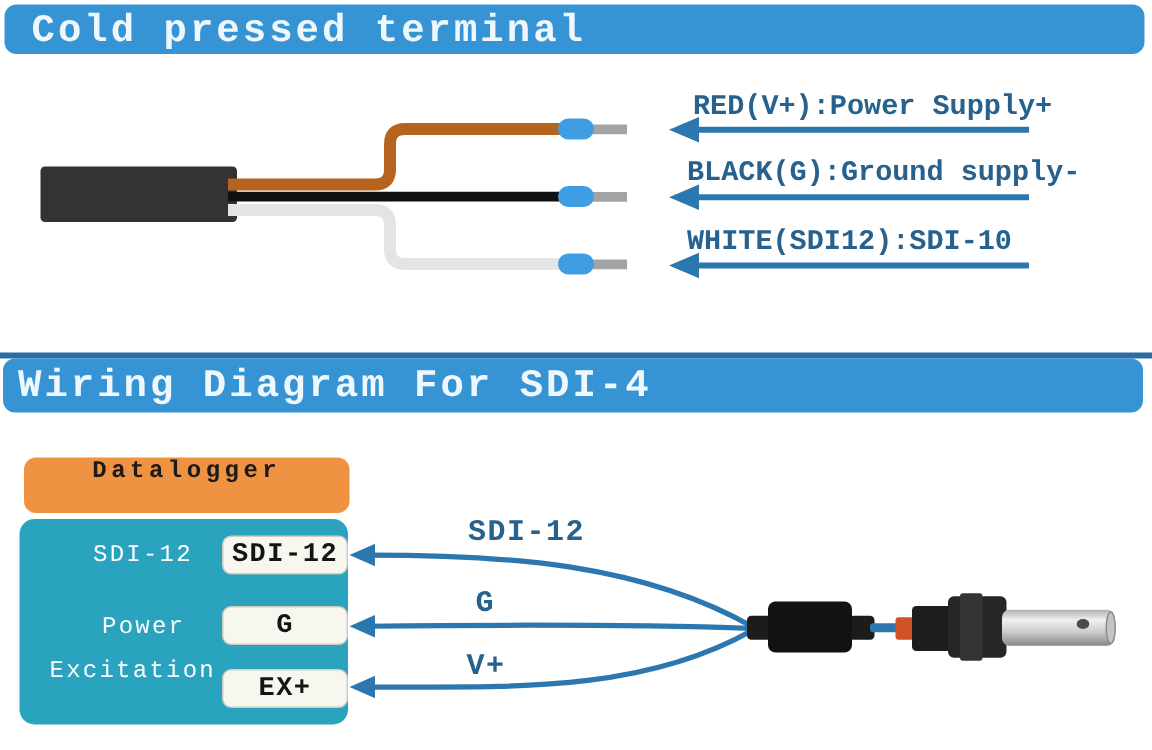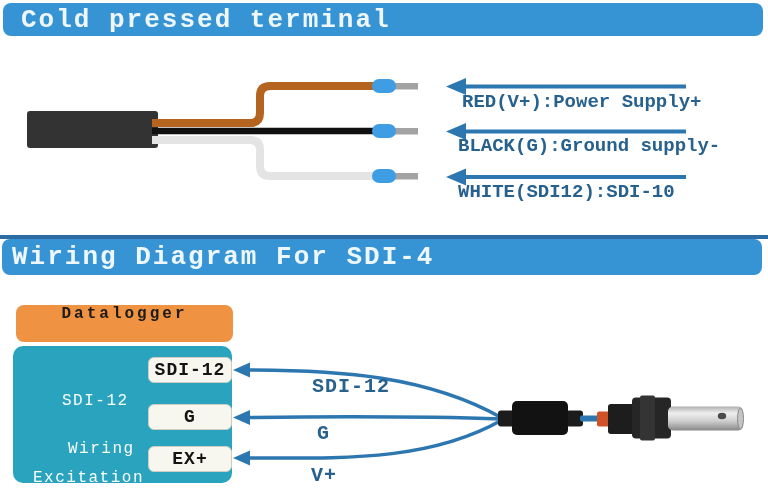--- a/index.html
+++ b/index.html
@@ -1,20 +1,20 @@
 <!DOCTYPE html>
 <html style="--banner-blue: #3794d4; --banner-text: #edf7fd; --divider-blue: #2c6ca3; --label-blue: #27618e; --arrow-blue: #2d77b0; --teal: #2aa3be; --orange: #ef9242; --wire-brown: #b5641f; --wire-black: #101010; --wire-white: #e4e4e4; --jacket-gray: #333333; --terminal-blue: #3f9de4; --pin-gray: #a3a3a3; --box-bg: #f7f6ef;"><head>
 <meta charset="utf-8">
 <style>
   html,body{margin:0;padding:0;background:#fff;}
   .stage{
     position:relative;width:768px;height:500px;background:#ffffff;overflow:hidden;
     font-family:"Liberation Mono","DejaVu Sans Mono",monospace;
   }
-  .abs{position:absolute;white-space:nowrap;margin-top:31px;}
+  .abs{position:absolute;white-space:nowrap;}
   
   .banner{
     position:absolute;left:3px;width:760px;height:33px;border-radius:8px;
     background:var(--banner-blue);color:var(--banner-text);
     display:flex;align-items:center;padding-left:18px;box-sizing:border-box;
     font-size:26px;letter-spacing:2px;font-weight:bold;
   }
   .banner.second{left:2px;top:239px;height:36px;padding-left:10px;}
   .divider{position:absolute;left:0;top:235px;width:768px;height:4px;background:var(--divider-blue);}
   
@@ -131,21 +131,21 @@
   <div class="banner second">
     <span>Wiring Diagram For SDI-4</span>
   </div>
 
   <div class="dl-header">
     <span>Datalogger</span>
   </div>
   <div class="dl-panel"></div>
 
   <div class="abs dl-label" style="left:62px;top:361px;">SDI-12</div>
-  <div class="abs dl-label" style="left:68px;top:409px;">Wiring</div>
+  <div class="abs dl-label" style="left:68px;top:409px;">Power</div>
   <div class="abs dl-label" style="left:33px;top:438px;">Excitation</div>
 
   <div class="term-box" style="top:357px;">SDI-12</div>
   <div class="term-box" style="top:403.5px;">G</div>
   <div class="term-box" style="top:446px;">EX+</div>
 
   <div class="abs curve-label" style="left:312px;top:344px;">SDI-12</div>
   <div class="abs curve-label" style="left:317px;top:391px;">G</div>
   <div class="abs curve-label" style="left:311px;top:433px;">V+</div>
 

